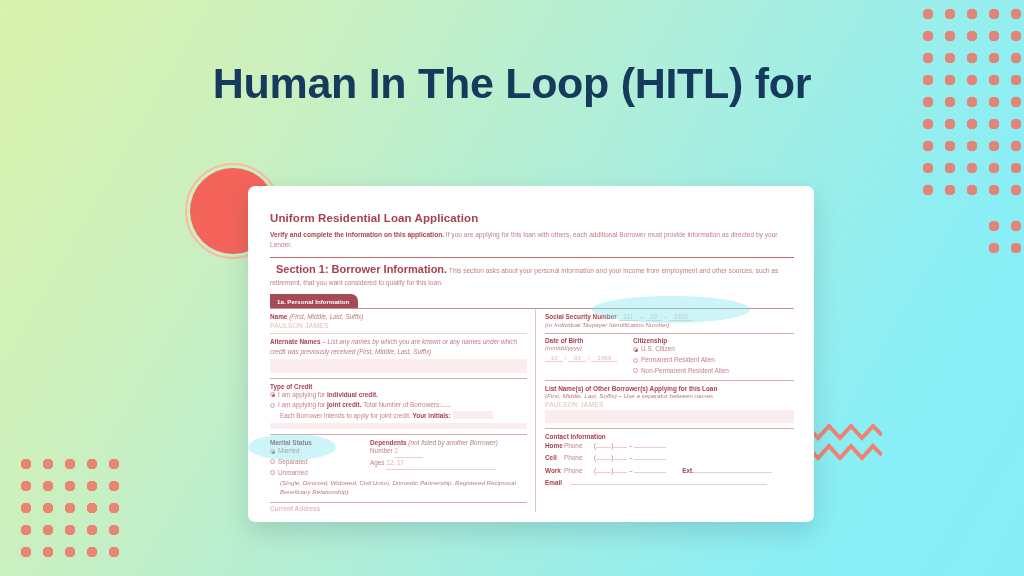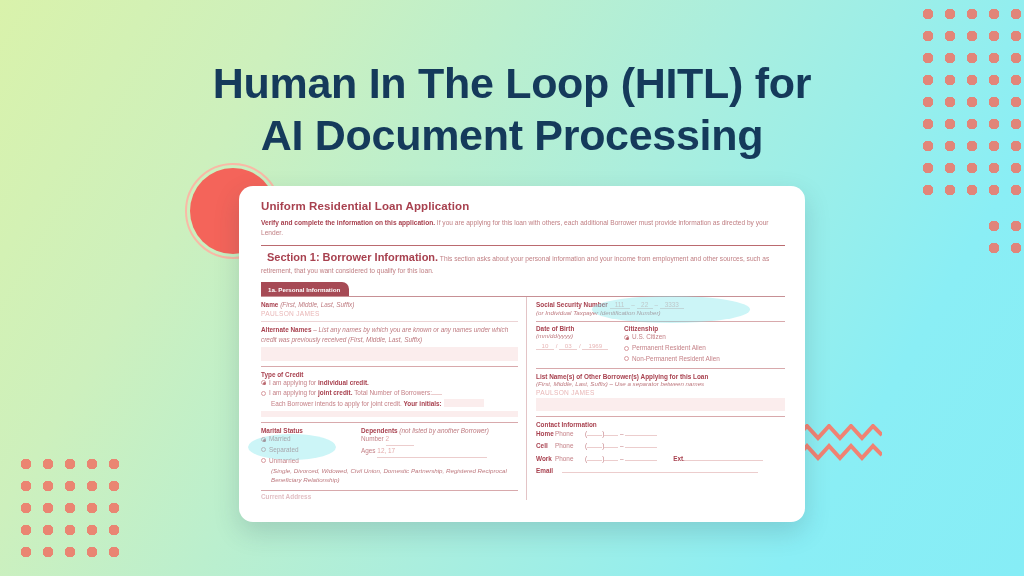--- a/index.html
+++ b/index.html
@@ -45,27 +45,27 @@
     color: #153a5b;
     font-size: 43px;
     font-weight: bold;
     line-height: 1.2;
     letter-spacing: -.3px;
   }
   #page-title .line2 { display: block; }
 
   
   #document-card {
-    position: absolute; left: 239px; top: 186px;
+    position: absolute; left: 248px; top: 186px;
     width: 566px; height: 336px;
     background: #fff;
-    border-radius: 14px;
+    border-radius: 7px;
     box-shadow: 0 10px 26px rgba(40,60,80,.18);
     overflow: hidden;
-    padding: 14px 20px 0 22px;
+    padding: 26px 20px 0 22px;
     color: #b04a54;
   }
 
   .doc-title { font-size: 11.5px; font-weight: bold; color: #a8414f; letter-spacing: .1px; }
   .doc-verify { margin-top: 6px; font-size: 6.6px; line-height: 1.45; color: #c07f83; }
   .doc-verify b { color: #a8414f; }
 
   .sec-rule { border-top: 1.2px solid #bb6a6f; margin-top: 8px; }
   .sec1 { margin-top: 3px; font-size: 6.6px; line-height: 1.5; color: #c07f83; }
   .sec1 .sec1-head { font-size: 11px; font-weight: bold; color: #a8414f; margin-left: 6px; }
@@ -134,21 +134,20 @@
 <div id="circle-ring"></div>
 <div id="circle-decor"></div>
 
 <svg id="zigzag-decor" viewBox="0 0 86 48">
   <polyline points="0,14 11,2 22,14 33,2 44,14 55,2 66,14 77,2 86,11" fill="none" stroke="#f08273" stroke-width="4" stroke-linejoin="miter"></polyline>
   <polyline points="0,34 11,22 22,34 33,22 44,34 55,22 66,34 77,22 86,31" fill="none" stroke="#f08273" stroke-width="4" stroke-linejoin="miter"></polyline>
 </svg>
 
 <h1 id="page-title">
   <span>Human In The Loop (HITL) for</span>
-  <span class="line2">AI Document Processing</span>
 </h1>
 
 <div id="document-card">
 
   <div class="doc-title">Uniform Residential Loan Application</div>
 
   <div class="doc-verify">
     <b>Verify and complete the information on this application.</b><span> If you are applying for this loan with others, each additional Borrower must provide information as directed by your Lender.</span>
   </div>
 

